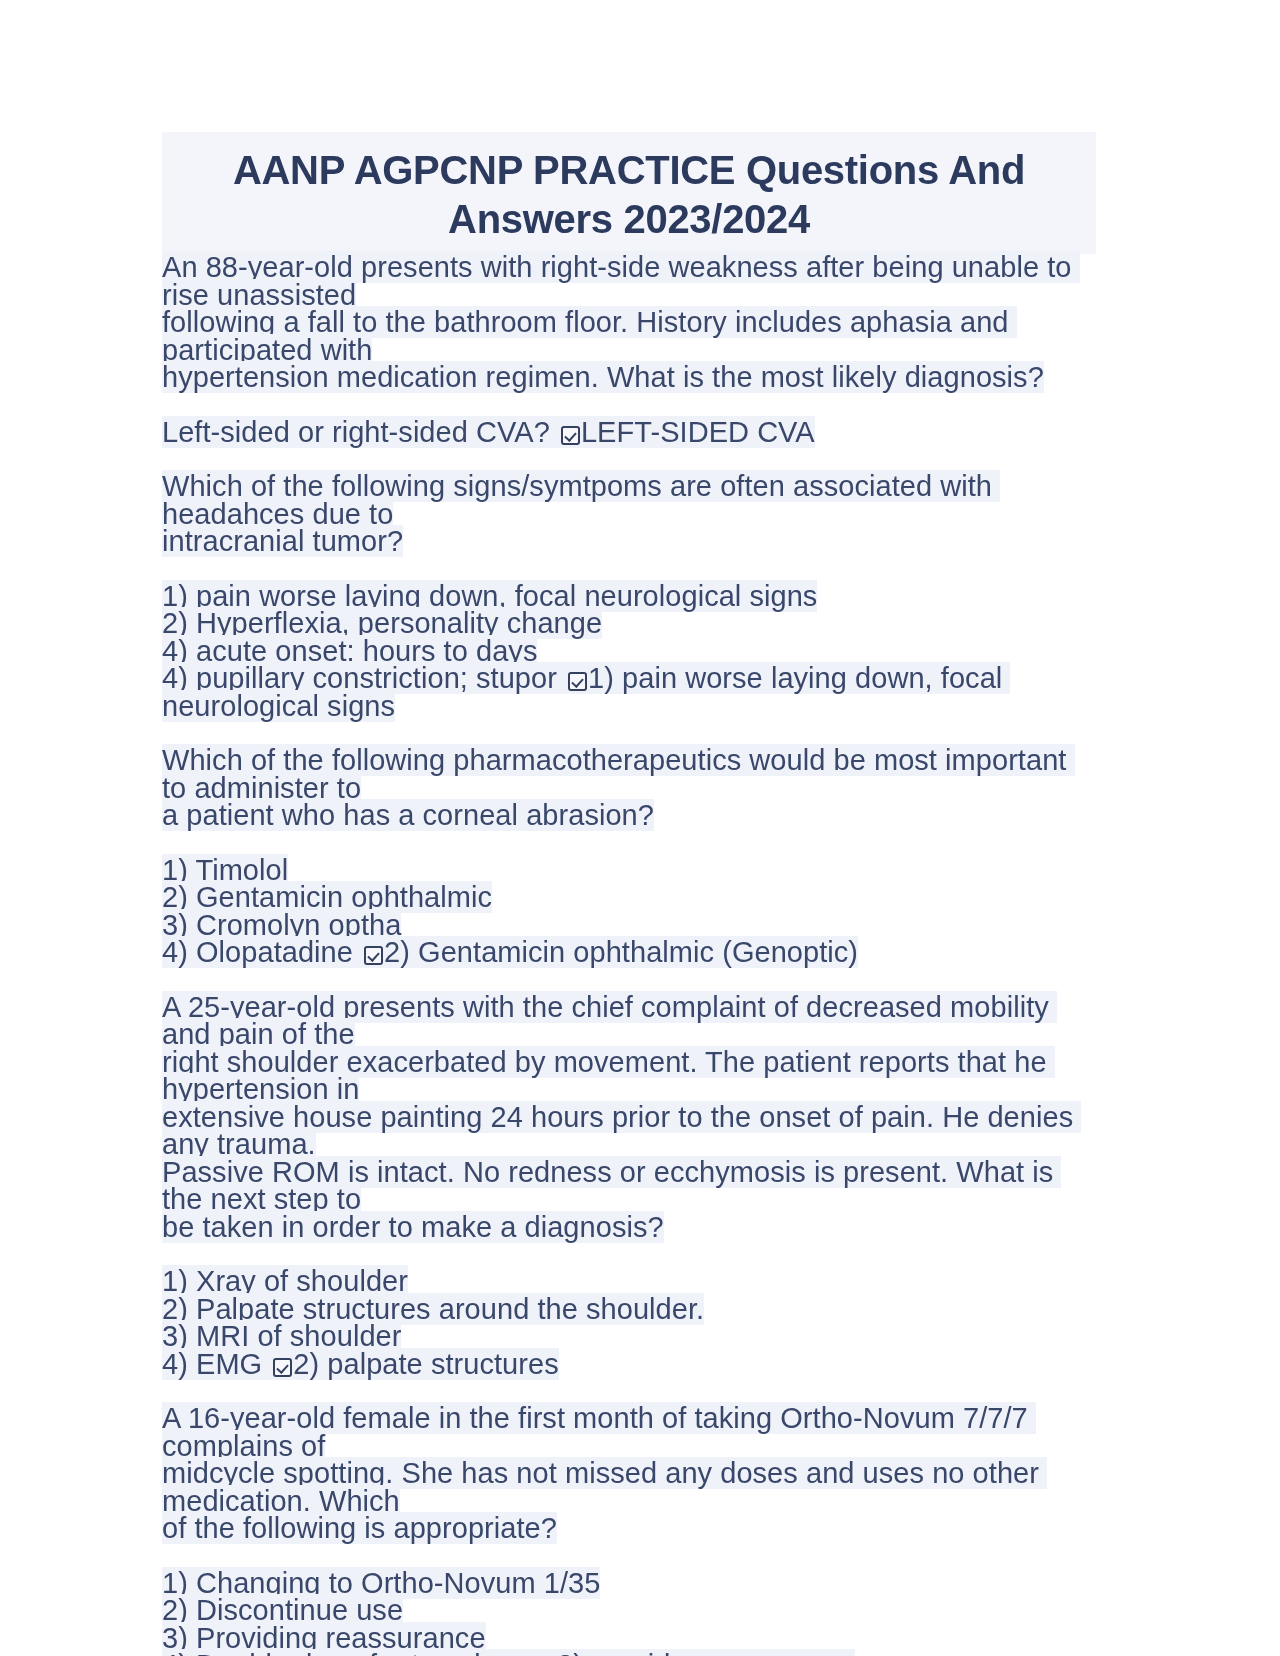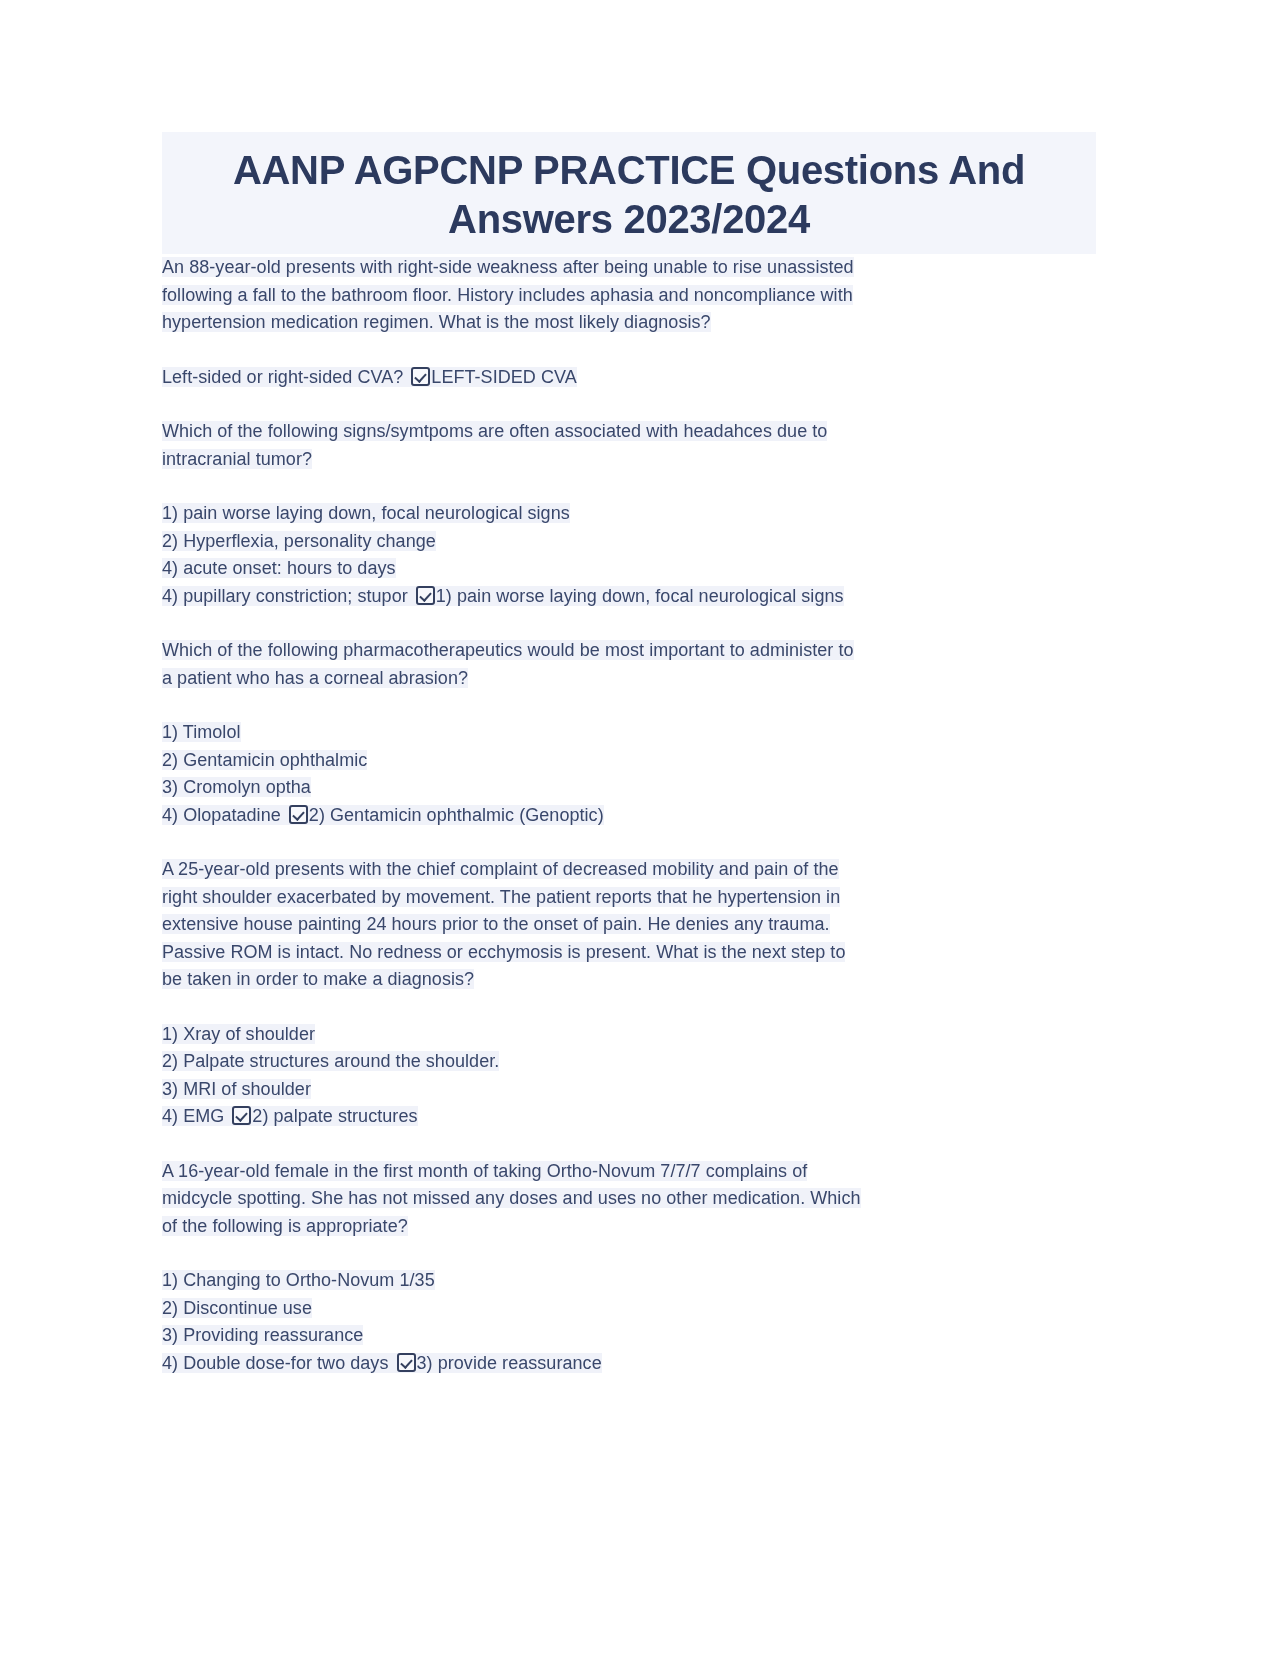--- a/index.html
+++ b/index.html
@@ -42,21 +42,21 @@
     font-size: 40px;
     font-weight: bold;
     line-height: 49px;
     letter-spacing: -0.3px;
     color: #2c3a5e;
     display: block;
   }
 
   
   .block {
-    font-size: 18px;
+    font-size: 29px;
     line-height: 27.5px;
     color: #39476b;
     letter-spacing: 0.05px;
   }
   .block .line {
     display: block;
     white-space: pre-wrap;
   }
   .hl {
     background: #f0f2f9;
@@ -101,21 +101,21 @@
 <div class="page">
   <div class="content">
 
     <div class="title-block">
       <span class="title-line">AANP AGPCNP PRACTICE Questions And</span>
       <span class="title-line">Answers 2023/2024</span>
     </div>
 
     <div class="block">
       <span class="line"><span class="hl">An 88-year-old presents with right-side weakness after being unable to rise unassisted</span></span>
-      <span class="line"><span class="hl">following a fall to the bathroom floor. History includes aphasia and noncompliance with</span></span>
+      <span class="line"><span class="hl">following a fall to the bathroom floor. History includes aphasia and participated with</span></span>
       <span class="line"><span class="hl">hypertension medication regimen. What is the most likely diagnosis?</span></span>
       <div class="spacer"></div>
       <span class="line"><span class="hl"><span class="ans">Left-sided or right-sided CVA? </span><span class="cbox"></span><span class="ans">LEFT-SIDED CVA</span></span></span>
     </div>
 
     <div class="spacer"></div>
 
     <div class="block">
       <span class="line"><span class="hl">Which of the following signs/symtpoms are often associated with headahces due to</span></span>
       <span class="line"><span class="hl">intracranial tumor?</span></span>

